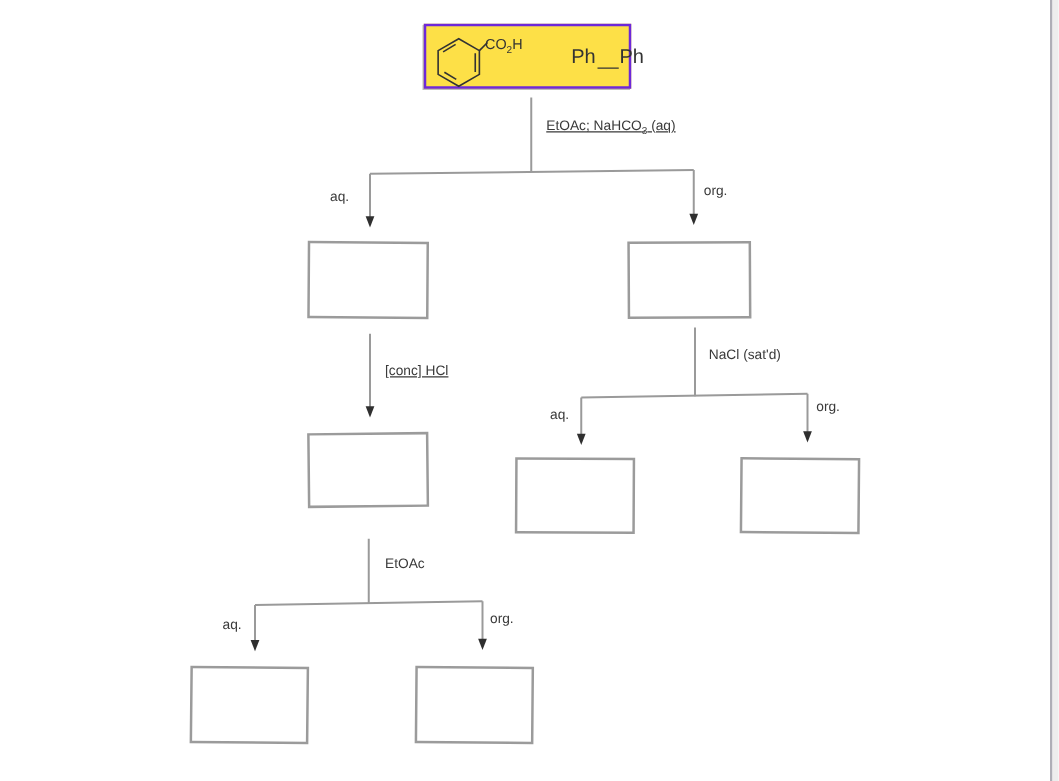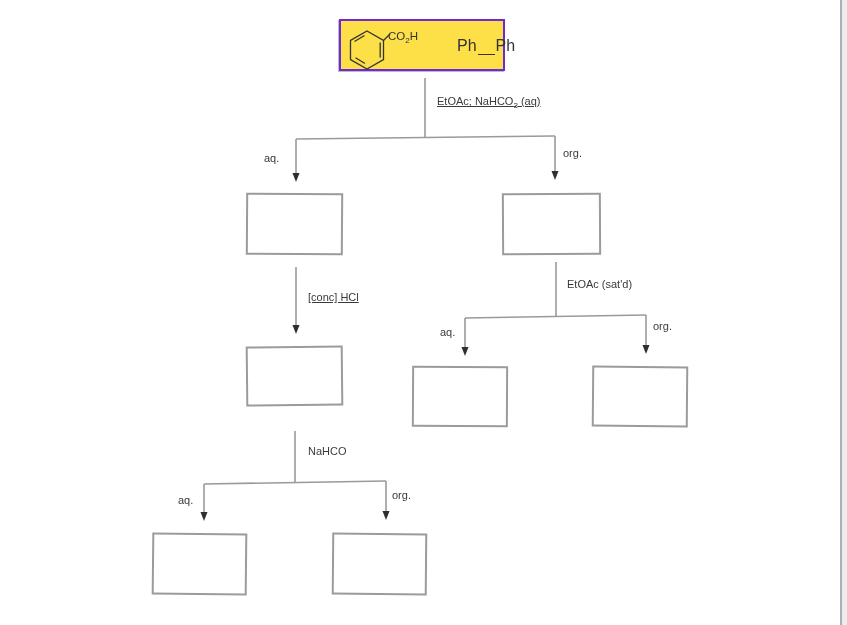--- a/index.html
+++ b/index.html
@@ -116,22 +116,22 @@
       <polygon points="292.5,325 299.5,325 296,334"></polygon>
       <polygon points="461.5,347 468.5,347 465,356"></polygon>
       <polygon points="642.5,345 649.5,345 646,354"></polygon>
       <polygon points="200.5,512 207.5,512 204,521"></polygon>
       <polygon points="382.5,511 389.5,511 386,520"></polygon>
     </g>
   </svg>
 
   <div class="flabel" style="left:437px; top:95px;text-decoration:underline;"><span>EtOAc; NaHCO</span><sub>3</sub><span> (aq)</span></div>
   <div class="flabel" style="left:308px; top:291px;text-decoration:underline;">[conc] HCl</div>
-  <div class="flabel" style="left:567px; top:278px;">EtOAc (sat'd)</div>
-  <div class="flabel" style="left:308px; top:445px;">NaHCO</div>
+  <div class="flabel" style="left:567px; top:278px;">NaCl (sat'd)</div>
+  <div class="flabel" style="left:308px; top:445px;">EtOAc</div>
 
   <div class="flabel" style="left:264px; top:152px;">aq.</div>
   <div class="flabel" style="left:563px; top:147px;">org.</div>
   <div class="flabel" style="left:440px; top:326px;">aq.</div>
   <div class="flabel" style="left:653px; top:320px;">org.</div>
   <div class="flabel" style="left:178px; top:494px;">aq.</div>
   <div class="flabel" style="left:392px; top:489px;">org.</div>
 
   <div class="rbox b-l1"></div>
   <div class="rbox b-r1"></div>

